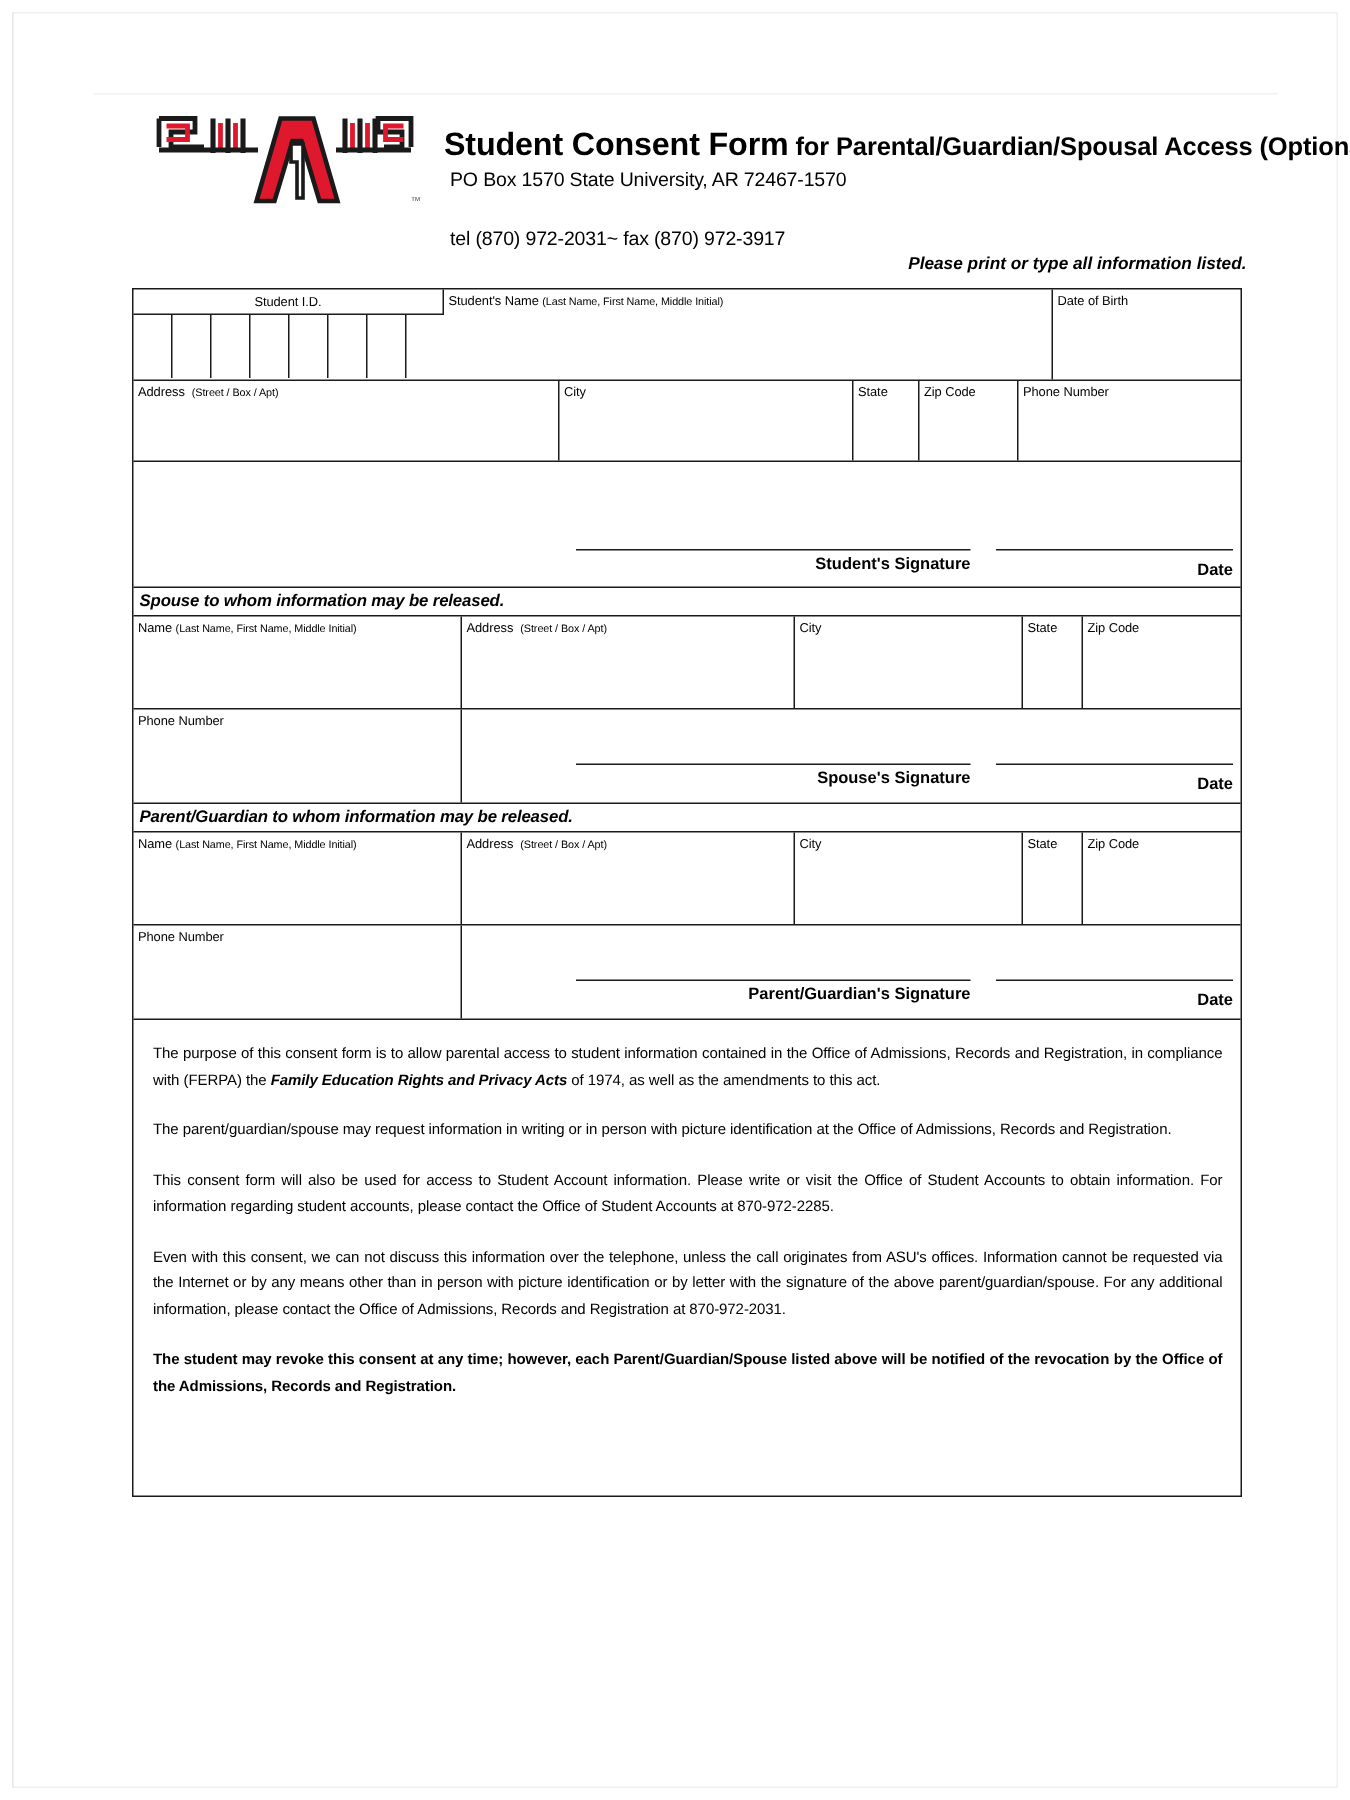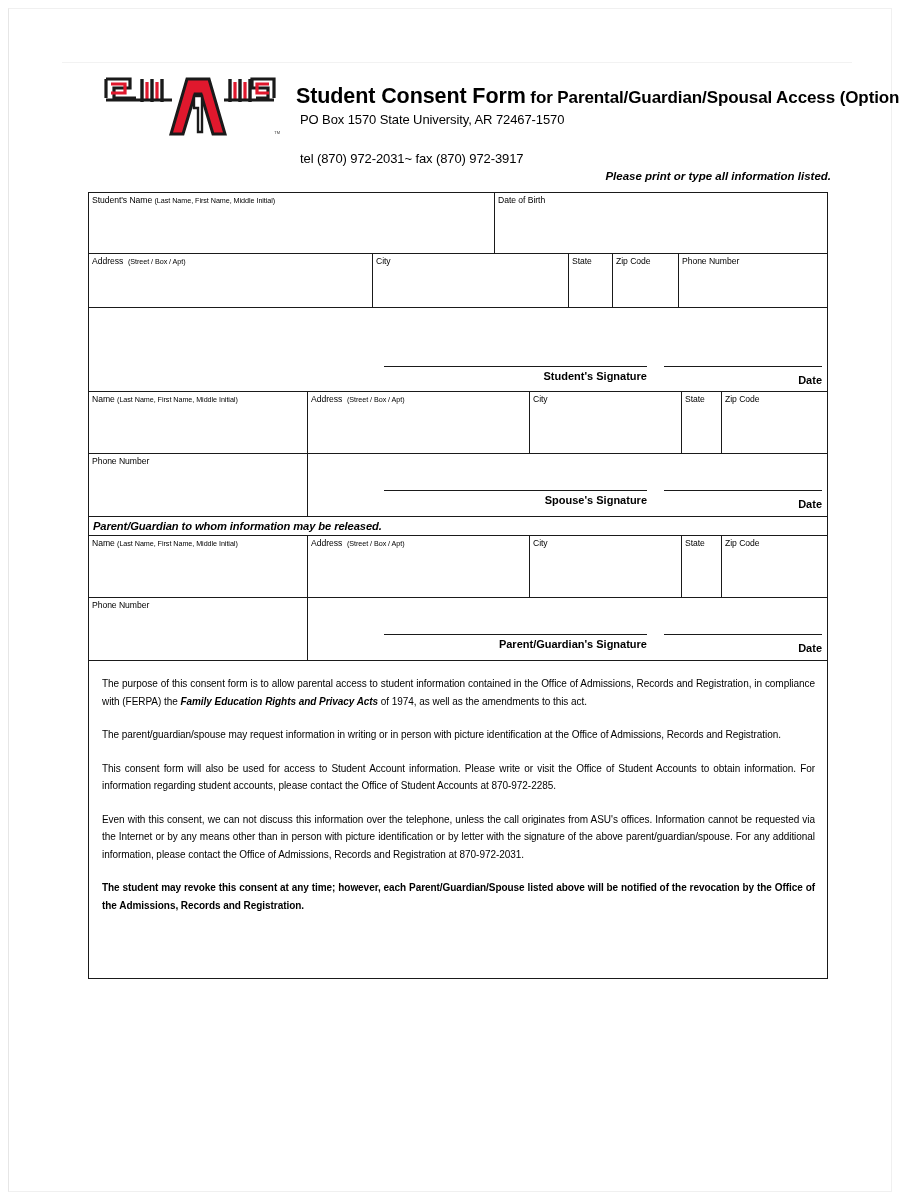--- a/index.html
+++ b/index.html
@@ -231,20 +231,35 @@
   </div>
 
   <div class="addr-line1">PO Box 1570 State University, AR  72467-1570</div>
   <div class="addr-line2">tel (870) 972-2031~ fax (870) 972-3917</div>
   <div class="print-note">Please print or type all information listed.</div>
 </div>
 
 <div class="form">
 
   <div class="row">
+    <div style="width:207px;">
+      <div class="sid-head">
+        <span class="cell-label">Student I.D.</span>
+      </div>
+      <div class="sid-boxes">
+        <div class="sid-box"></div>
+        <div class="sid-box"></div>
+        <div class="sid-box"></div>
+        <div class="sid-box"></div>
+        <div class="sid-box"></div>
+        <div class="sid-box"></div>
+        <div class="sid-box"></div>
+        <div class="sid-box"></div>
+      </div>
+    </div>
 
     <div class="cell" style="width:406px;height:60px;">
       <div class="cell-label"><span>Student's Name</span> <span class="tiny">(Last Name, First Name, Middle Initial)</span></div>
     </div>
 
     <div class="cell" style="width:124px;height:60px;">
       <div class="cell-label">Date of Birth</div>
     </div>
   </div>
 
@@ -266,20 +281,23 @@
     </div>
   </div>
 
   <div class="sig-band hr-thick">
     <div class="sig-line" style="left:295px; top:58px; width:263px;"></div>
     <div class="sig-cap" style="left:295px; top:62px; width:263px;">Student's Signature</div>
     <div class="sig-line" style="left:575px; top:58px; width:158px;"></div>
     <div class="sig-cap" style="left:575px; top:66px; width:158px;">Date</div>
   </div>
 
+  <div class="banner hr-thick">
+    <span>Spouse to whom information may be released.</span>
+  </div>
 
   <div class="row hr-thick">
     <div class="cell" style="width:219px;height:61px;">
       <div class="cell-label"><span>Name</span> <span class="tiny">(Last Name, First Name, Middle Initial)</span></div>
     </div>
     <div class="cell" style="width:222px;height:61px;">
       <div class="cell-label"><span>Address</span>&nbsp; <span class="tiny">(Street / Box / Apt)</span></div>
     </div>
     <div class="cell" style="width:152px;height:61px;">
       <div class="cell-label">City</div>

